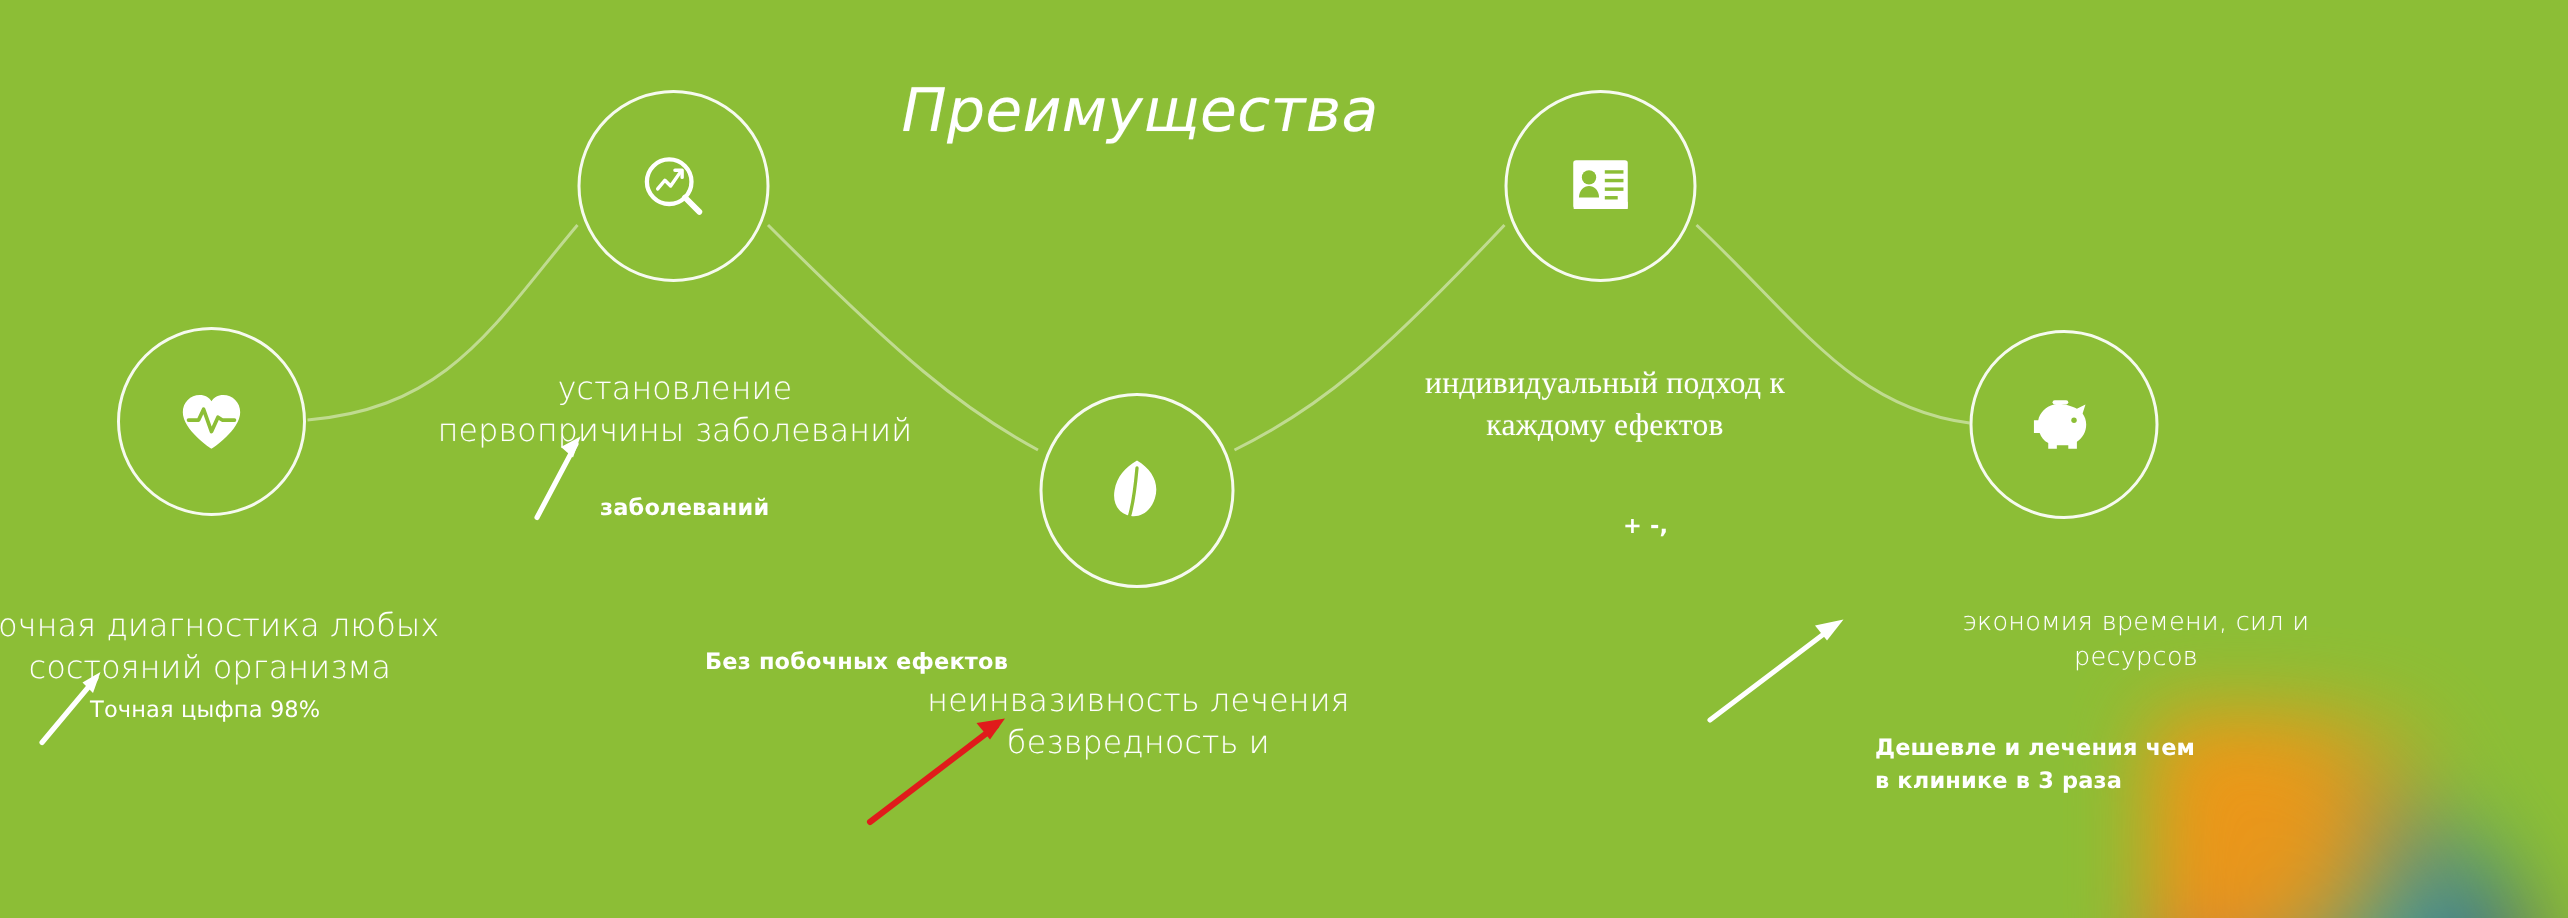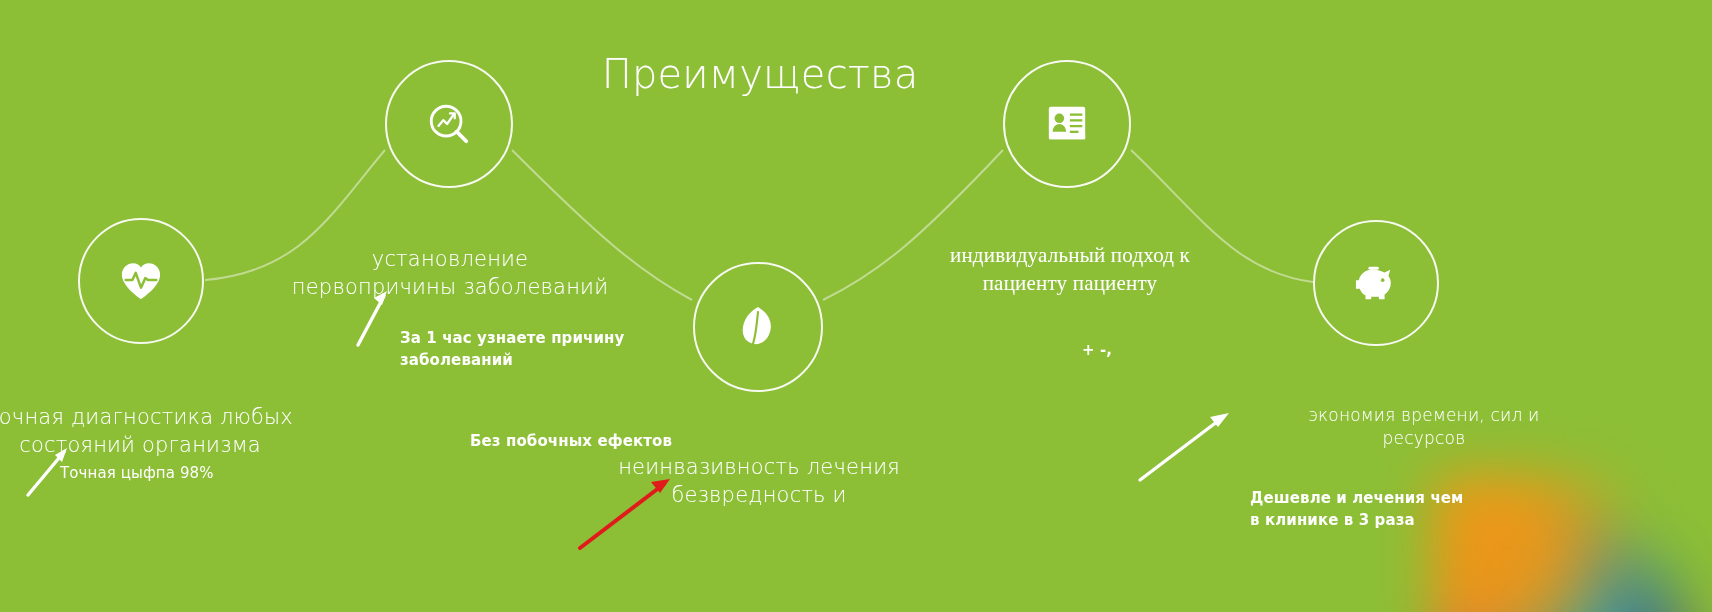--- a/index.html
+++ b/index.html
@@ -43,21 +43,21 @@
     <path d="M1131,150 C 1200,215 1235,272 1313,282" fill="none" stroke="#ffffff" stroke-opacity="0.45" stroke-width="2"></path>
   </svg>
 
   <div class="blob" style="background:
          radial-gradient(circle at 18% 40%, rgba(245,150,20,.95) 0 22%, rgba(245,150,20,0) 55%),
          radial-gradient(circle at 42% 72%, rgba(0,170,190,.95) 0 16%, rgba(0,170,190,0) 52%),
          radial-gradient(circle at 26% 86%, rgba(214,30,120,.95) 0 18%, rgba(214,30,120,0) 55%),
          radial-gradient(circle at 50% 95%, rgba(60,30,130,.95) 0 16%, rgba(60,30,130,0) 52%);">
   </div>
 
-  <div class="caption" style="left:560px;top:48px;width:400px;font-size:40px;font-weight:300;">Преимущества</div>
+  <div class="caption" style="left:560px;top:48px;width:400px;font-size:40px;font-weight:300;font-style:italic;">Преимущества</div>
 
   <div class="node" style="left:78px;top:218px;width:126px;height:126px;">
     <span>
       <svg width="46" height="44" viewBox="0 0 48 46" fill="none">
         <path d="M24 42C24 42 4 29 4 16.5C4 9.6 9.3 4.5 15.8 4.5C19.6 4.5 22.6 6.4 24 8.8C25.4 6.4 28.4 4.5 32.2 4.5C38.7 4.5 44 9.6 44 16.5C44 29 24 42 24 42Z" fill="#ffffff"></path>
         <path d="M8 22h7l3.5-7.5L24 30l4.5-10 3 2H40" stroke="#8cbe36" stroke-width="2.6" fill="none" stroke-linecap="round" stroke-linejoin="round"></path>
       </svg>
     </span>
   </div>
   <div class="caption clip" style="left:-20px;top:376px;width:320px;font-size:21px;">
@@ -102,21 +102,21 @@
         <path d="M10 31c0-5 3.5-8 7-8s7 3 7 8z" fill="#8cbe36"></path>
         <rect x="28" y="12" width="13" height="2.4" fill="#8cbe36"></rect>
         <rect x="28" y="18" width="13" height="2.4" fill="#8cbe36"></rect>
         <rect x="28" y="24" width="13" height="2.4" fill="#8cbe36"></rect>
         <rect x="28" y="30" width="9" height="2.4" fill="#8cbe36"></rect>
       </svg>
     </span>
   </div>
   <div class="caption clip" style="left:905px;top:214px;width:330px;font-size:21px;font-family:Liberation Serif, serif;">
     <div>индивидуальный подход к</div>
-    <div>пациенту пациенту</div>
+    <div>каждому ефектов</div>
   </div>
 
   <div class="node" style="left:1313px;top:220px;width:126px;height:126px;">
     <span>
       <svg width="48" height="42" viewBox="0 0 50 44" fill="none">
         <path d="M18 8c-6 1.5-10 6-11 11H4v9h4c1 3 3 5.5 6 7v4h6v-2.5h8V39h6v-5c4-2.5 6.5-7 6.5-12
                  0-3-1-5.5-2.5-7.7l2-6.3-6 3C30 9 24 7 18 8z" fill="#ffffff"></path>
         <circle cx="32" cy="19" r="1.9" fill="#8cbe36"></circle>
         <rect x="17" y="5" width="11" height="3" rx="1.5" fill="#ffffff"></rect>
       </svg>
@@ -146,21 +146,20 @@
 
     <g>
       <path d="M1140,480 L1222,418" stroke="#ffffff" stroke-width="3.4" stroke-linecap="round"></path>
       <path d="M1229,413 L1210,417 L1218,427 Z" fill="#ffffff"></path>
     </g>
   </svg>
 
   <div class="note light" style="left:60px;top:463px;">Точная цыфпа 98%</div>
 
   <div class="note clip" style="left:400px;top:300px;width:230px;height:47px;">
-    <div>За 1 час узнаете причину</div>
     <div>заболеваний</div>
   </div>
 
   <div class="note" style="left:470px;top:431px;">Без побочных ефектов</div>
 
   <div class="note" style="left:1082px;top:340px;">+ -,</div>
 
   <div class="note clip" style="left:1250px;top:460px;width:230px;height:46px;">
     <div>Дешевле и лечения чем</div>
     <div>в клинике в 3 раза</div>

